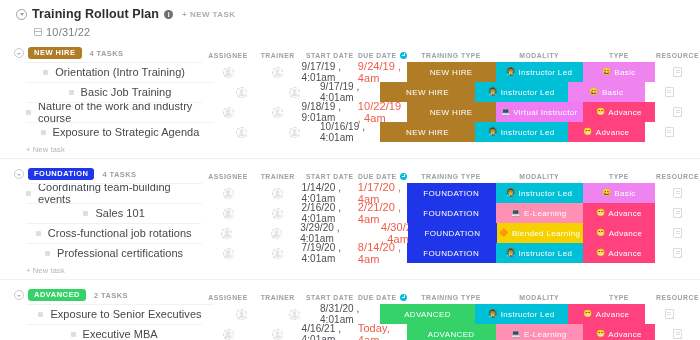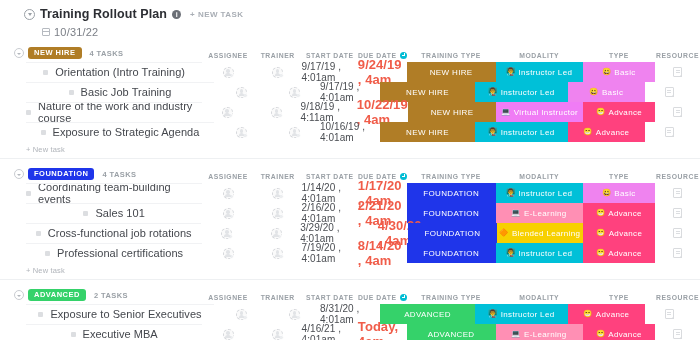--- a/index.html
+++ b/index.html
@@ -7,21 +7,21 @@
   body {
     font-family: "Liberation Sans", sans-serif;
     background:#ffffff;
     color:#3c4043;
     font-size:11px;
     -webkit-font-smoothing:antialiased;
   }
   .app { width:700px; height:340px; position:relative; background:#ffffff; }
 
   
-  .titlebar { padding:7px 0 0 24px; }
+  .titlebar { padding:7px 0 0 16px; }
   .title-row { display:flex; align-items:center; gap:5px; }
   .chev {
     width:11px; height:11px; border-radius:50%;
     border:1.2px solid #9aa0a6; display:inline-flex;
     align-items:center; justify-content:center; flex:0 0 auto;
   }
   .chev:after {
     content:""; width:0;height:0;
     border-left:2.6px solid transparent; border-right:2.6px solid transparent;
     border-top:3px solid #9aa0a6; margin-top:1px;
@@ -96,21 +96,21 @@
   .avatar:after{
     content:""; position:absolute; left:1.6px; top:5.4px; width:5.6px;height:3.4px;
     border-radius:2.6px 2.6px 0 0; background:#e2e4e7;
   }
   .avatar .plus {
     position:absolute; right:-1.5px; bottom:-1.5px; width:5.5px;height:5.5px;
     border-radius:50%; background:#eceef0; border:1px solid #fff;
   }
 
   .start-txt { font-size:10px; color:#4a4d52; letter-spacing:.05px; }
-  .due-txt { font-size:13px; color:#f05c49; letter-spacing:.05px; font-weight:bold;}
+  .due-txt { font-size:11px; color:#f05c49; letter-spacing:.05px; font-weight:normal;}
 
   .tag {
     width:100%; height:100%; display:flex; align-items:center; justify-content:center;
     color:#fff; font-size:8px; letter-spacing:.35px;
   }
   .tag .emoji { font-size:7.5px; margin-right:2.5px; line-height:1; }
 
   .due-hdr-dot {
     width:7px;height:7px;border-radius:50%;background:#00bcd4;display:inline-block;
     margin-left:3px; position:relative;
@@ -249,21 +249,21 @@
             <span class="avatar">
               <span class="plus"></span>
             </span>
           </div>
           <div class="cell c-trainer">
             <span class="avatar">
               <span class="plus"></span>
             </span>
           </div>
           <div class="cell c-start">
-            <span class="start-txt">9/18/19 , 4:11am</span>
+            <span class="start-txt">9/18/19 , 9:01am</span>
           </div>
           <div class="cell c-due">
             <span class="due-txt" style="color: rgb(240, 92, 73);">10/22/19 , 4am</span>
           </div>
           <div class="cell c-ttype">
             <span class="tag" style="background: rgb(176, 125, 38);">NEW HIRE</span>
           </div>
           <div class="cell c-modality">
             <span class="tag" style="background: rgb(240, 124, 245);"><span class="emoji">💻</span>Virtual Instructor</span>
           </div>

